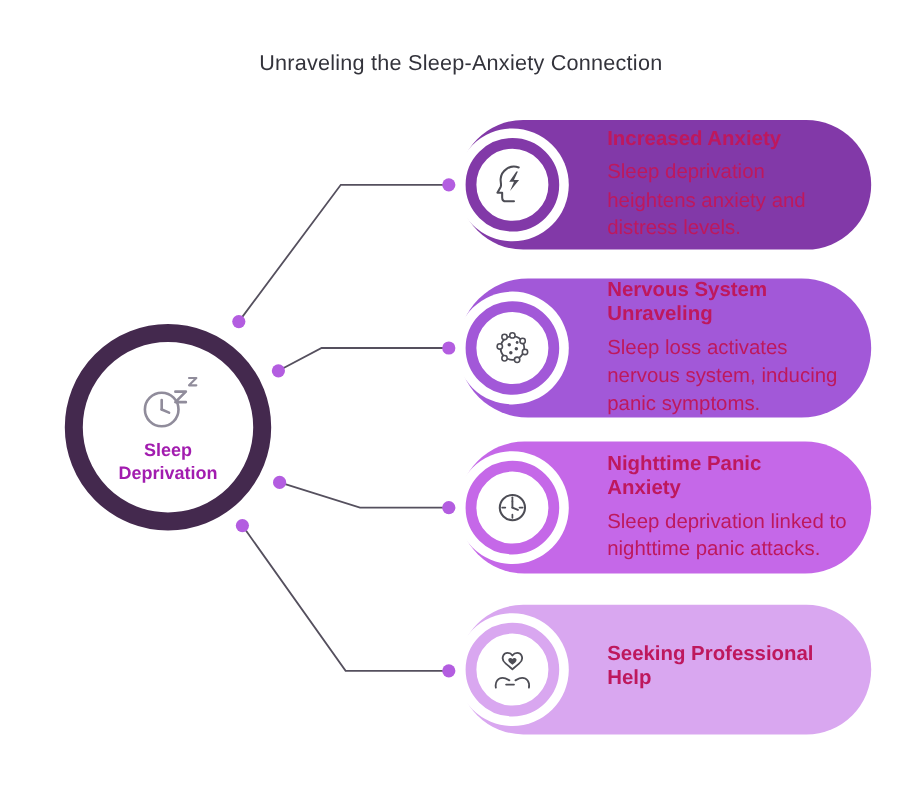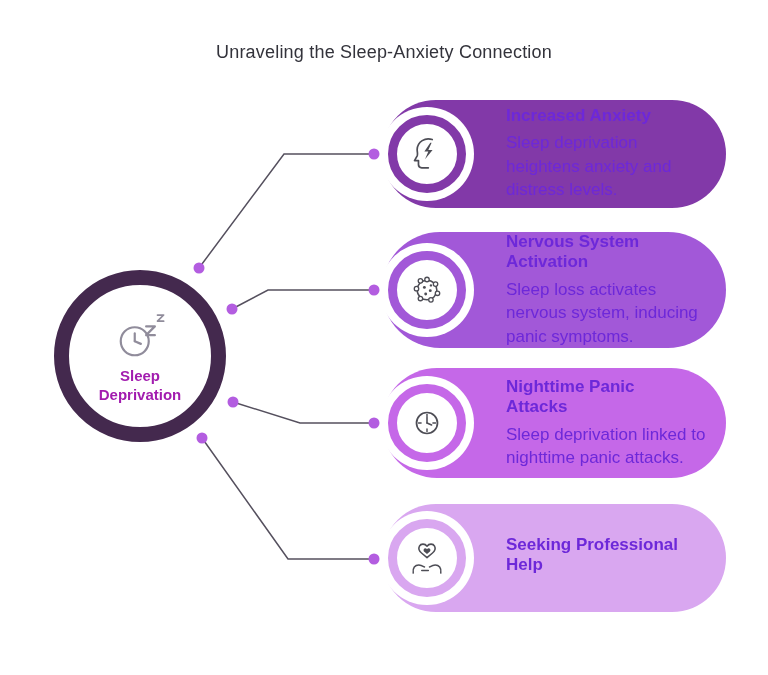--- a/index.html
+++ b/index.html
@@ -29,21 +29,21 @@
   .row { position: absolute; left: 382px; width: 344px; }
   .pill { position: absolute; inset: 0; border-radius: 60px; }
   .icon-circle {
     position: absolute; left: 6px; top: 50%; transform: translateY(-50%);
     width: 78px; height: 78px; border-radius: 50%; background: #fff;
     border: 9px solid #999; box-shadow: 0 0 0 8px #ffffff;
     display: flex; align-items: center; justify-content: center;
   }
   .content {
     position: absolute; left: 124px; right: 20px; top: 50%;
-    transform: translateY(-50%); color: #6d28d9;
+    transform: translateY(-50%); color: #be185d;
   }
   .item-title { font-size: 17px; font-weight: 700; line-height: 1.2; margin-bottom: 5px; max-width: 178px; }
   .item-desc { font-size: 17px; line-height: 1.38; }
 </style>
 </head>
 <body>
 
 <div class="canvas">
 
   <h1 class="title">Unraveling the Sleep-Anxiety Connection</h1>
@@ -108,40 +108,40 @@
         <circle cx="22" cy="45" r="3.4" fill="#fff" stroke="#4d4d55" stroke-width="2"></circle>
         <circle cx="16" cy="30" r="3.4" fill="#fff" stroke="#4d4d55" stroke-width="2"></circle>
         <circle cx="22" cy="18" r="3.4" fill="#fff" stroke="#4d4d55" stroke-width="2"></circle>
         <circle cx="28" cy="28" r="2.2" fill="#4d4d55"></circle>
         <circle cx="37" cy="33" r="2.2" fill="#4d4d55"></circle>
         <circle cx="30" cy="38" r="2.2" fill="#4d4d55"></circle>
         <circle cx="38" cy="25" r="1.8" fill="#4d4d55"></circle>
       </svg>
     </div>
     <div class="content">
-      <div class="item-title">Nervous System Activation</div>
+      <div class="item-title">Nervous System Unraveling</div>
       <div class="item-desc">Sleep loss activates nervous system, inducing panic symptoms.</div>
     </div>
   </div>
 
   <div class="row" style="top:368px;height:110px;">
     <div class="pill" style="background-color: rgb(197, 104, 232);"></div>
     <div class="icon-circle" style="border-color: rgb(197, 104, 232);">
       <svg width="42" height="42" viewBox="0 0 64 64" xmlns="http://www.w3.org/2000/svg">
         <circle cx="32" cy="32" r="16" fill="none" stroke="#4d4d55" stroke-width="2.6"></circle>
         <path d="M32 19 v4" stroke="#4d4d55" stroke-width="2.2" stroke-linecap="round"></path>
         <path d="M45 32 h-4" stroke="#4d4d55" stroke-width="2.2" stroke-linecap="round"></path>
         <path d="M32 45 v-4" stroke="#4d4d55" stroke-width="2.2" stroke-linecap="round"></path>
         <path d="M19 32 h4" stroke="#4d4d55" stroke-width="2.2" stroke-linecap="round"></path>
         <path d="M32 32 L32 24" stroke="#4d4d55" stroke-width="2.4" stroke-linecap="round"></path>
         <path d="M32 32 L39 35" stroke="#4d4d55" stroke-width="2.4" stroke-linecap="round"></path>
       </svg>
     </div>
     <div class="content">
-      <div class="item-title">Nighttime Panic Attacks</div>
+      <div class="item-title">Nighttime Panic Anxiety</div>
       <div class="item-desc">Sleep deprivation linked to nighttime panic attacks.</div>
     </div>
   </div>
 
   <div class="row" style="top:504px;height:108px;">
     <div class="pill" style="background-color: rgb(217, 167, 240);"></div>
     <div class="icon-circle" style="border-color: rgb(217, 167, 240);">
       <svg width="42" height="42" viewBox="0 0 64 64" xmlns="http://www.w3.org/2000/svg">
         <path d="M32 14c-3-4.2-9.5-4.2-11.5 0-1.8 3.6-.6 7.4 3.1 10.4L32 31.5l8.4-7.1c3.7-3 4.9-6.8 3.1-10.4-2-4.2-8.5-4.2-11.5 0z" fill="none" stroke="#4d4d55" stroke-width="2.3" stroke-linejoin="round"></path>
         <path d="M32 18.5c-1.3-1.8-4-1.8-4.9 0-.8 1.5-.2 3.1 1.3 4.4l3.6 3 3.6-3c1.5-1.3 2.1-2.9 1.3-4.4-.9-1.8-3.6-1.8-4.9 0z" fill="#4d4d55"></path>

